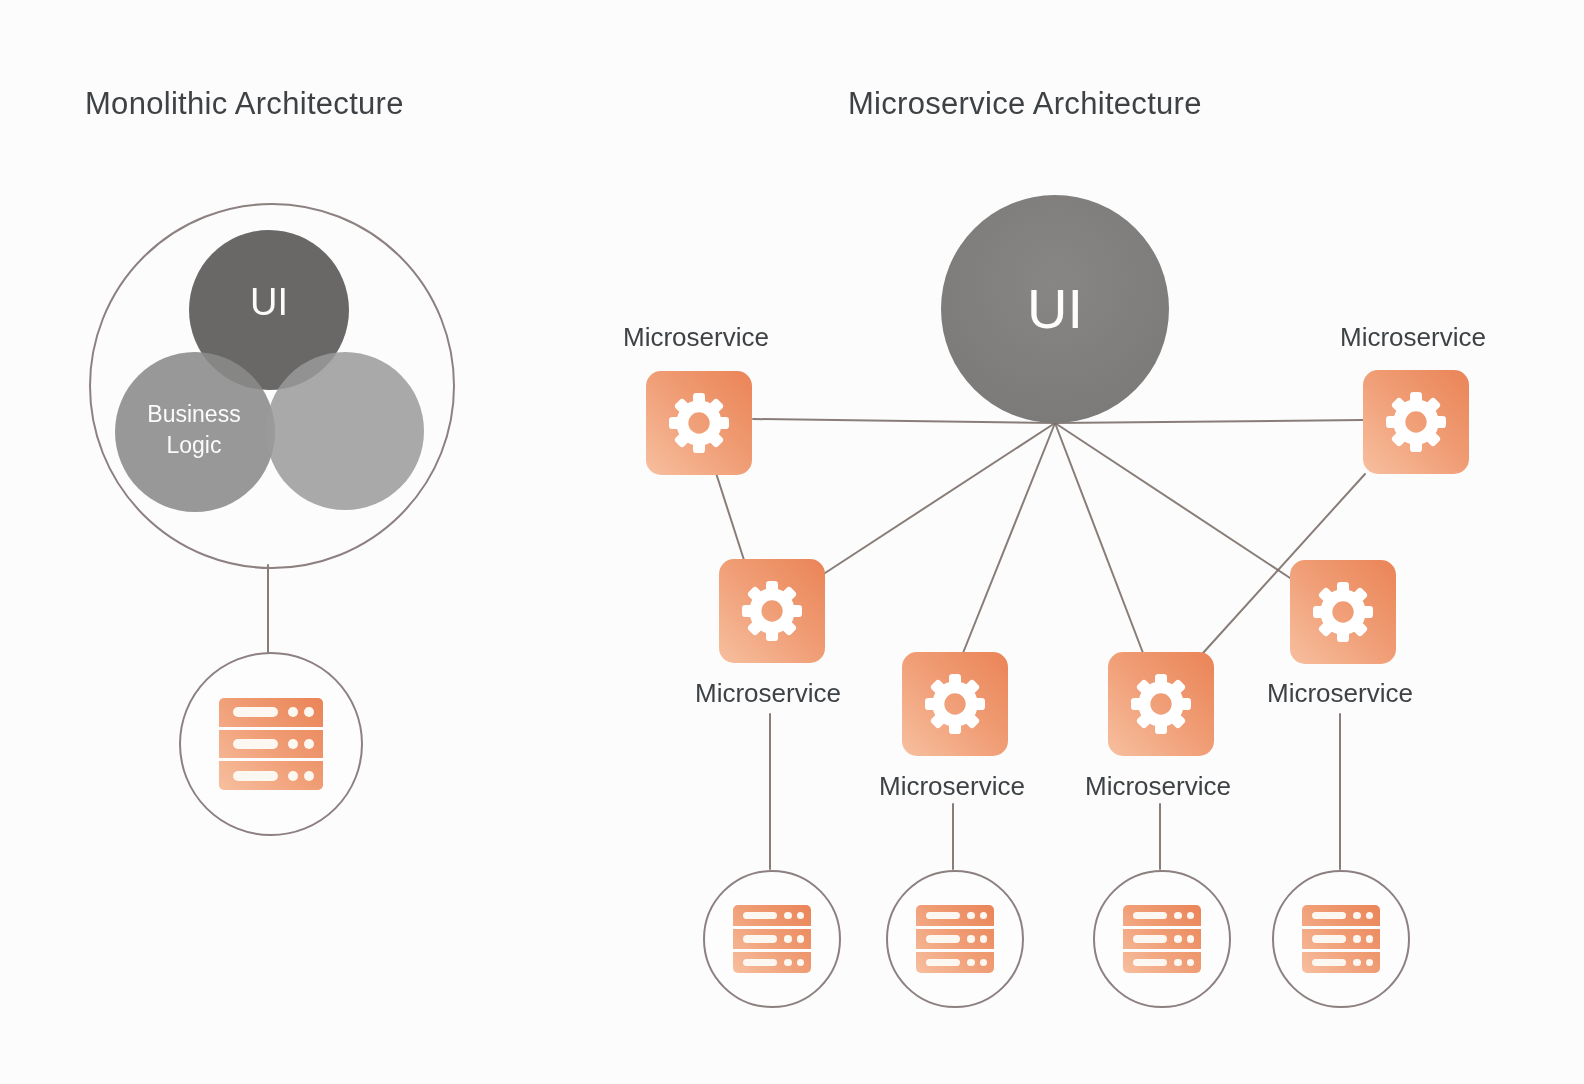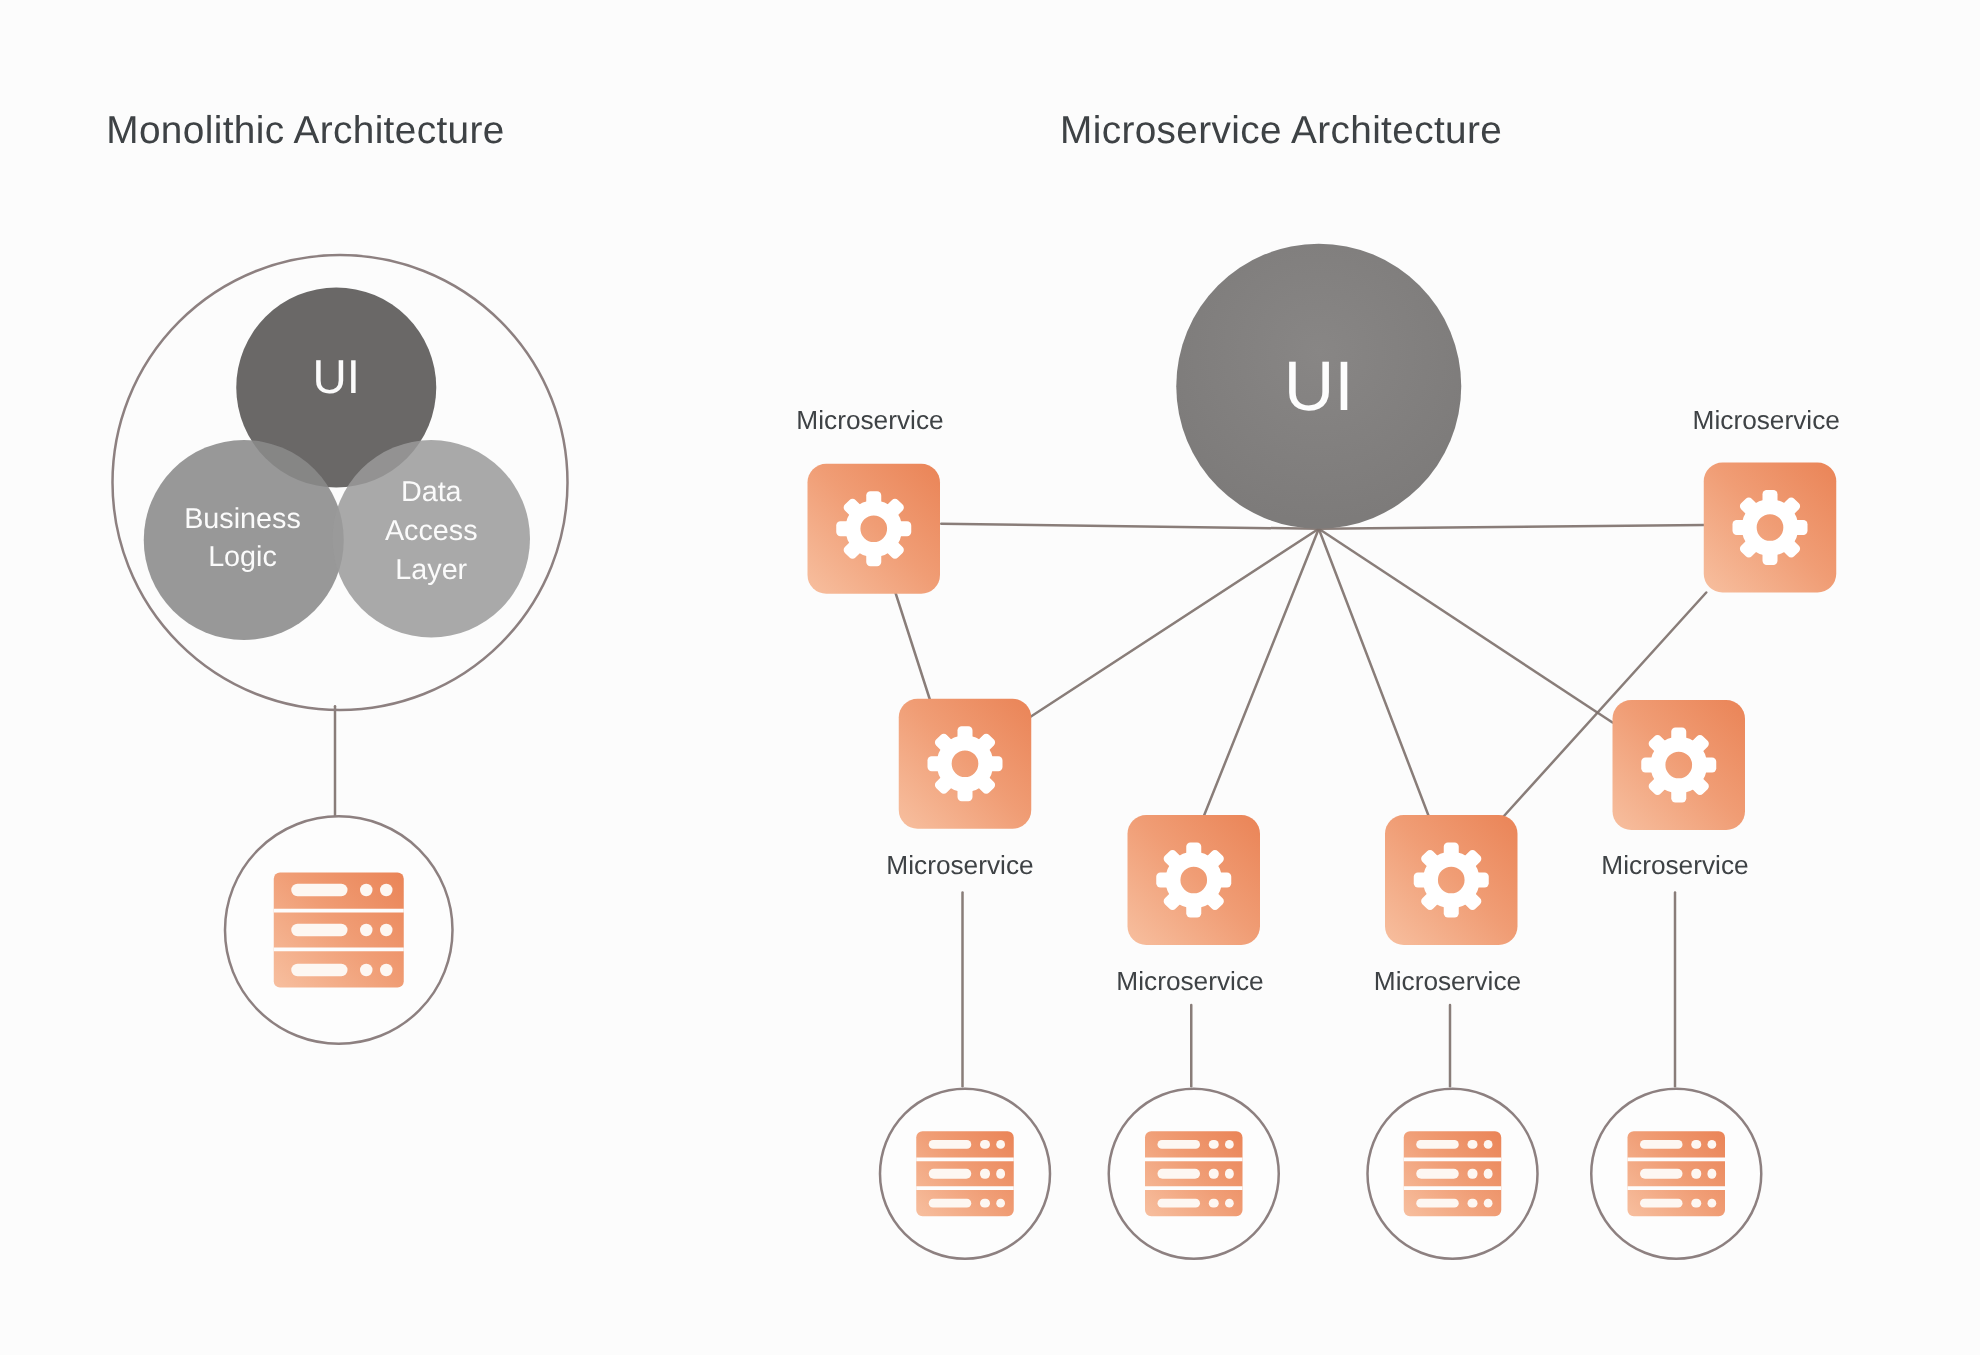--- a/index.html
+++ b/index.html
@@ -74,21 +74,21 @@
 
   .ms-box{
     position:absolute;width:106px;height:104px;border-radius:15px;
     background:linear-gradient(225deg,#ea8457 0%,#f09d75 48%,#f7bf9f 100%);
     display:flex;align-items:center;justify-content:center;
   }
   .gear{width:64px;height:64px;display:block;}
 
   .ms-label{
     position:absolute;width:220px;text-align:center;
-    font-size:21px;line-height:30px;color:#3e4245;white-space:nowrap;
+    font-size:26px;line-height:30px;color:#3e4245;white-space:nowrap;
   }
 </style>
 </head>
 <body>
 
 <svg width="0" height="0" style="position:absolute" aria-hidden="true">
   <defs>
     <g id="gear-shape">
       <rect x="19.5" y="1.5" width="9" height="11" rx="2.5" fill="#fff"></rect>
       <rect x="19.5" y="1.5" width="9" height="11" rx="2.5" fill="#fff" transform="rotate(45 24 24)"></rect>
@@ -124,21 +124,20 @@
   <div class="diagram-title" style="left:85px;top:84px">Monolithic Architecture</div>
 
   <div class="outer-circle"></div>
 
   <div class="venn-circle venn-ui"></div>
   <div class="venn-circle venn-business"></div>
   <div class="venn-circle venn-data"></div>
 
   <div class="venn-text venn-ui-text">UI</div>
   <div class="venn-text venn-business-text">Business Logic</div>
-  <div class="venn-text venn-data-text">Data Access Layer</div>
 
   <div class="db-circle db-large">
     <div class="server-icon big">
       <div class="server-gap gap1"></div>
         <div class="server-gap gap2"></div>
       <span class="server-slot row1"></span>
         <span class="server-dot row1 d1"></span>
         <span class="server-dot row1 d2"></span>
       <span class="server-slot row2"></span>
         <span class="server-dot row2 d1"></span>

